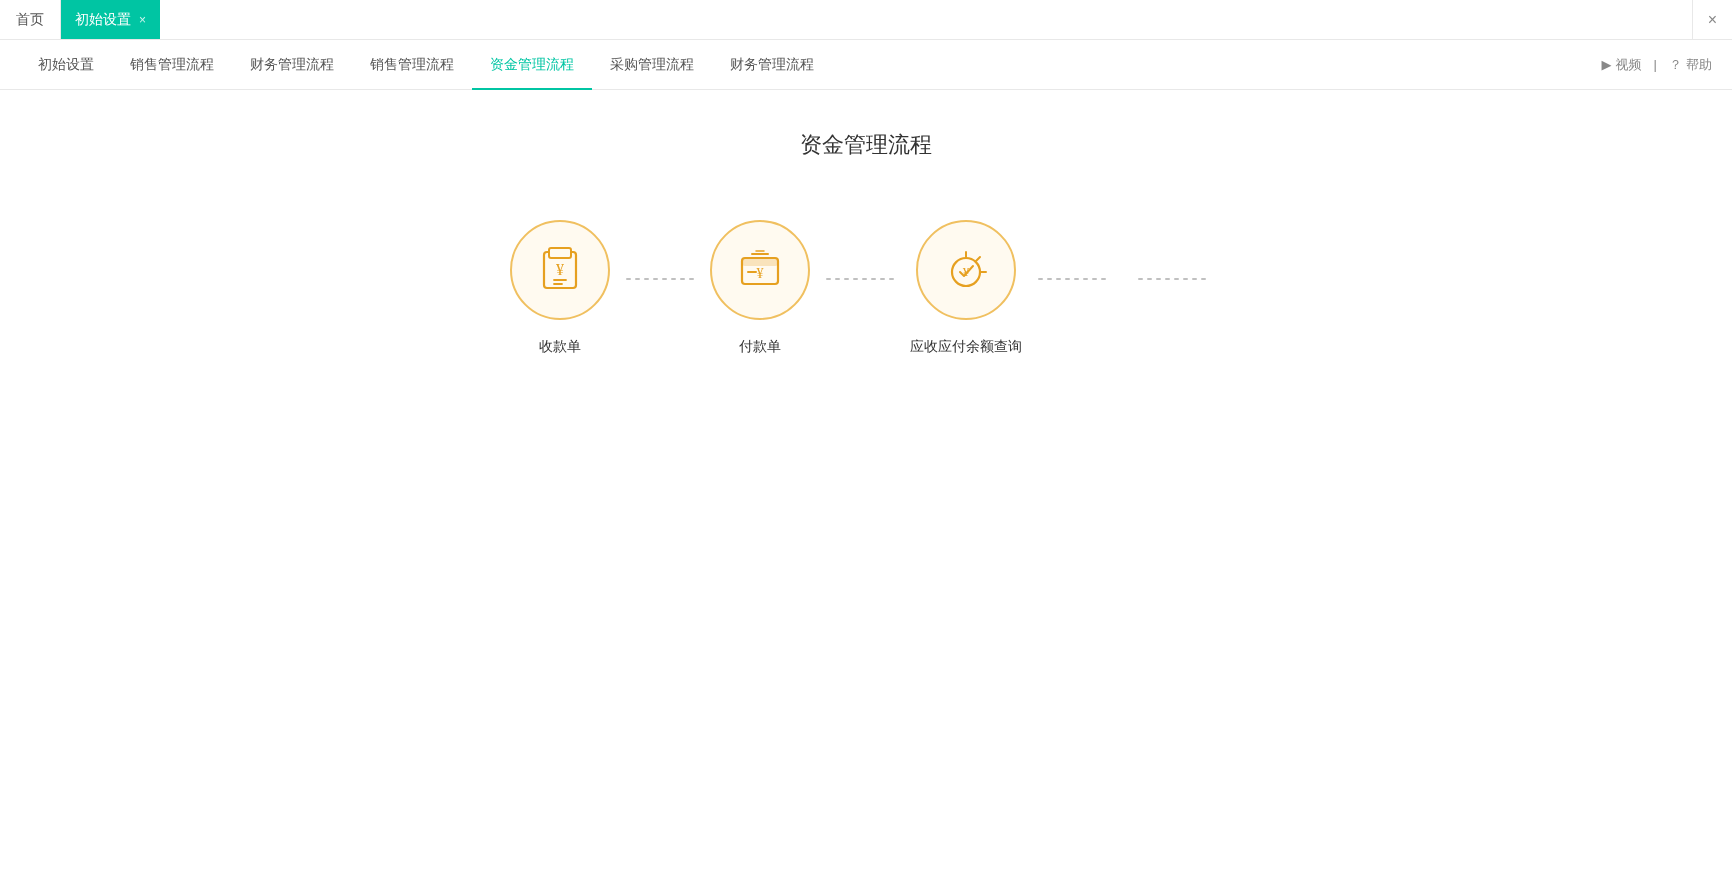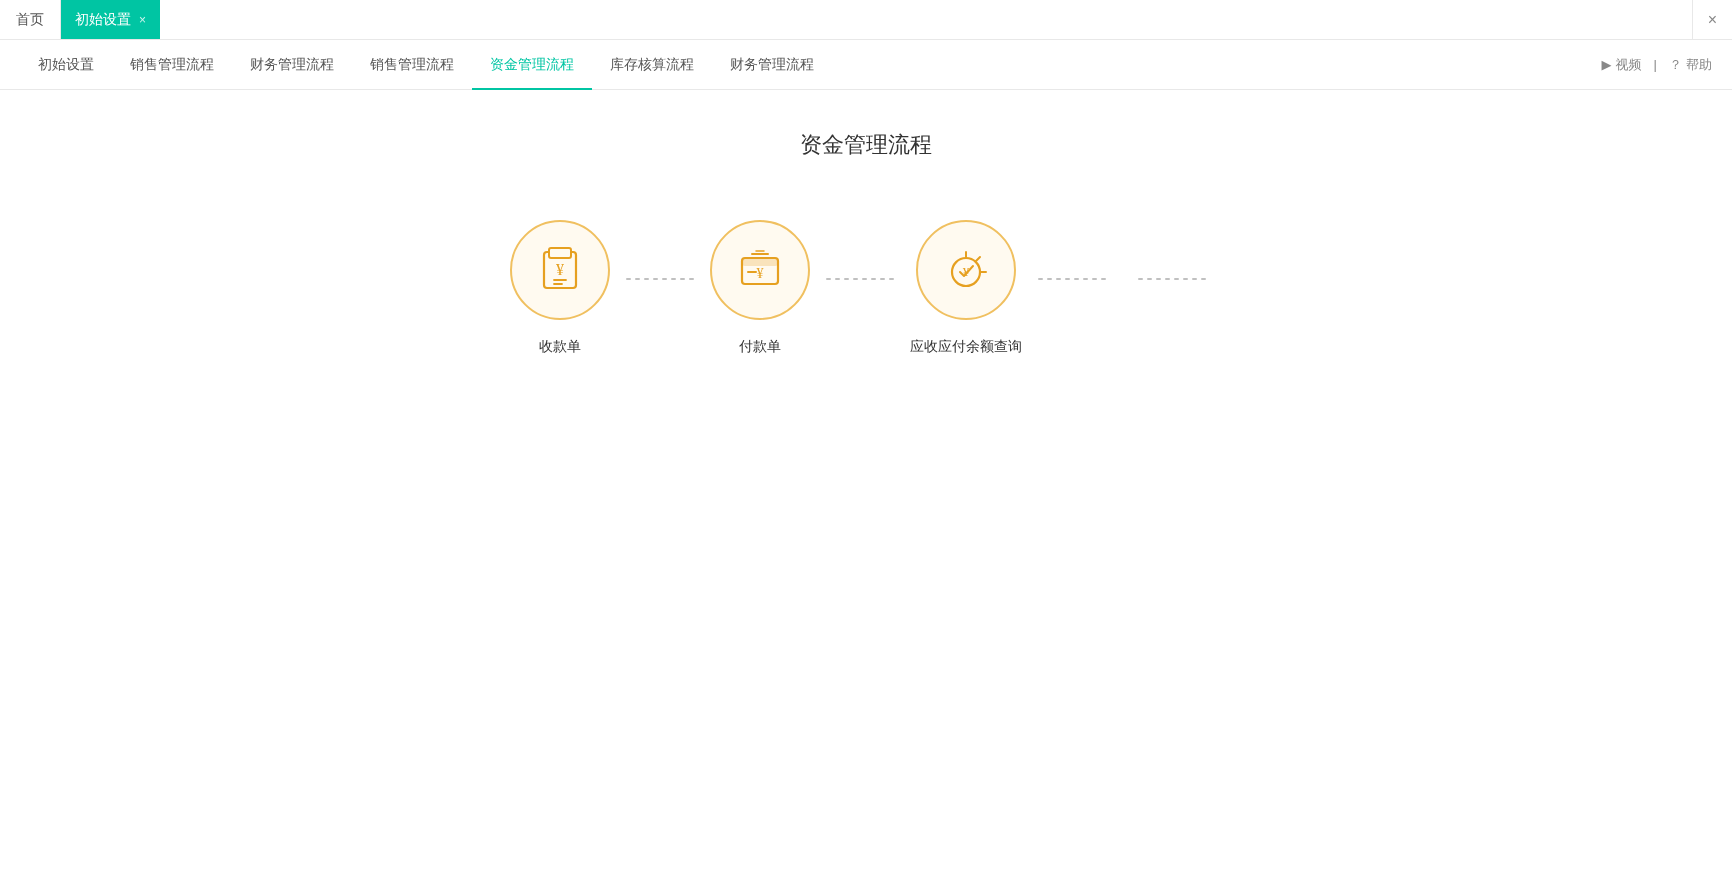--- a/index.html
+++ b/index.html
@@ -198,21 +198,21 @@
   <div class="nav-item">
     <span>财务管理流程</span>
   </div>
   <div class="nav-item">
     <span>销售管理流程</span>
   </div>
   <div class="nav-item active">
     <span>资金管理流程</span>
   </div>
   <div class="nav-item">
-    <span>库存核算流程</span>
+    <span>采购管理流程</span>
   </div>
   <div class="nav-item">
     <span>财务管理流程</span>
   </div>
   <div class="nav-right">
     <div class="nav-right-item">
       <span>▶</span>
       <span>视频</span>
     </div>
     <span>|</span>

